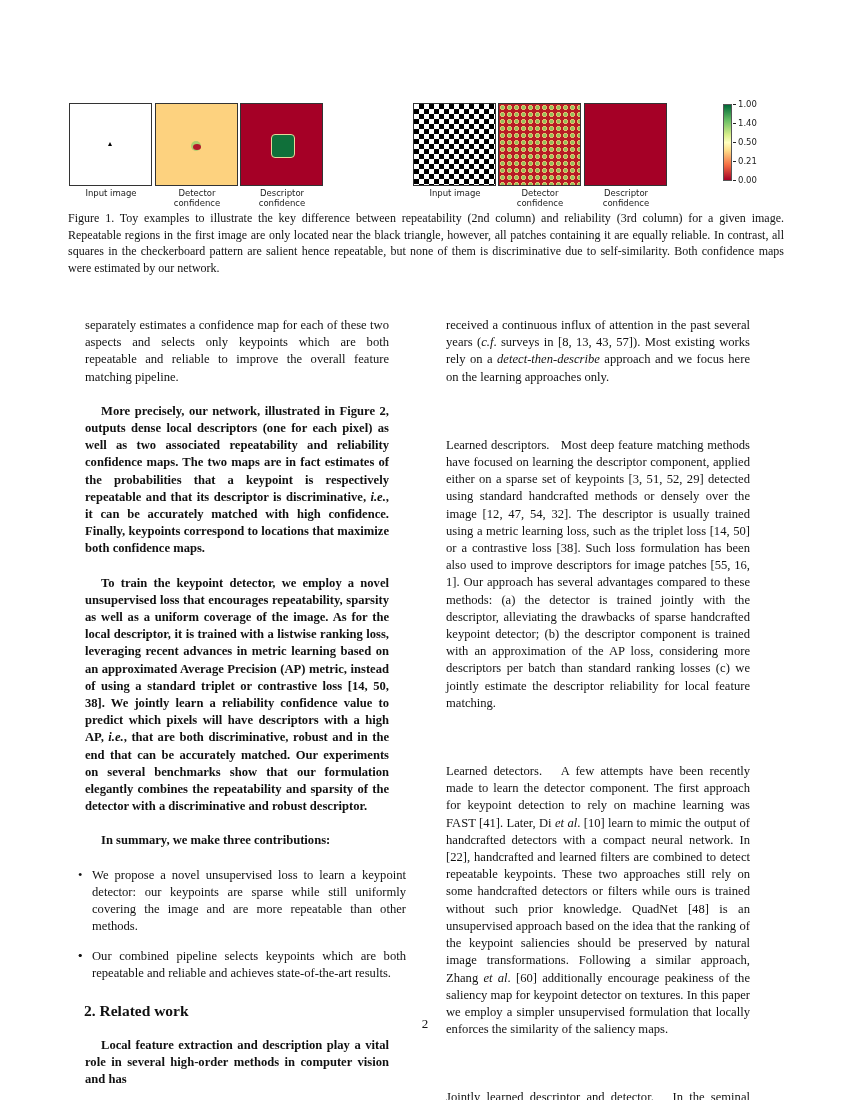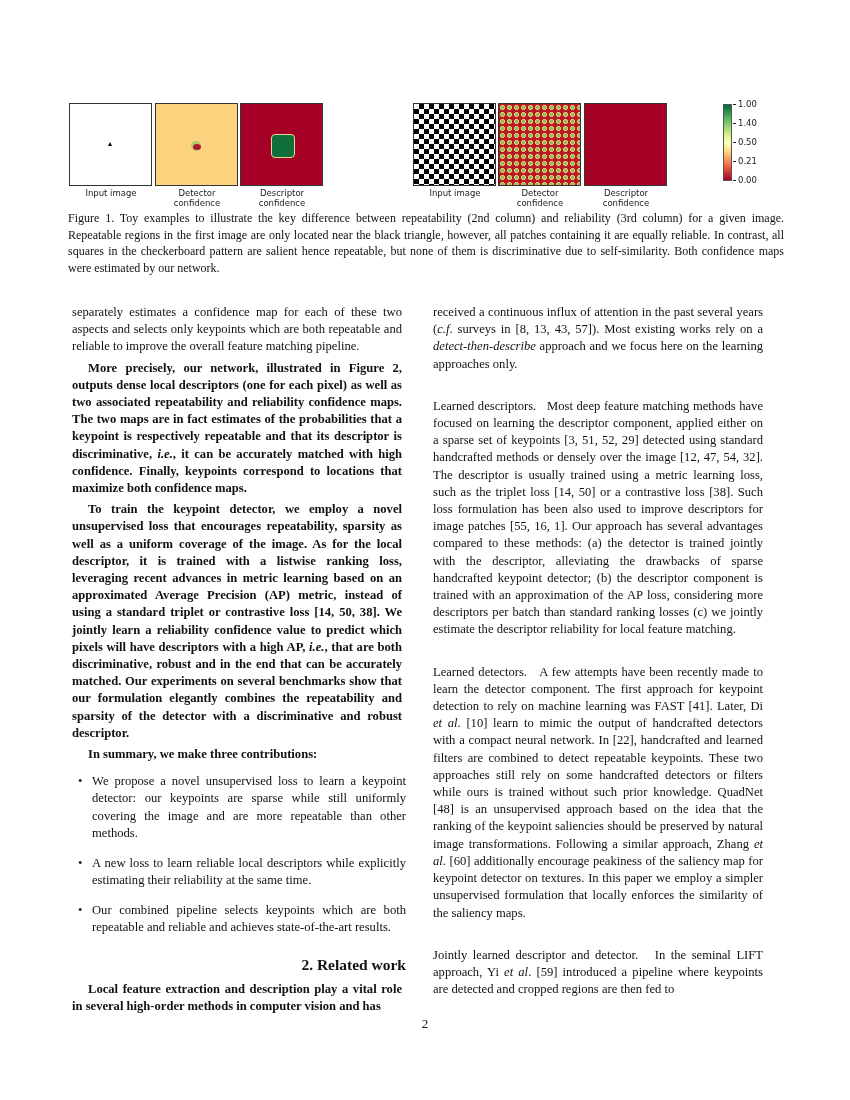--- a/index.html
+++ b/index.html
@@ -4,26 +4,26 @@
 <style>
   html, body { margin: 0; padding: 0; background: #ffffff; }
   body { width: 850px; height: 1100px; position: relative; overflow: hidden;
          font-family: "Liberation Serif", serif; color: #111; }
   .figure { position: absolute; left: 0; top: 0; width: 850px; height: 280px; }
   .panel { position: absolute; top: 103px; width: 83px; height: 83px; border: 1px solid #333; box-sizing: border-box; }
   .plabel { position: absolute; top: 188px; width: 100px; text-align: center;
             font-family: "DejaVu Sans", sans-serif; font-size: 8.5px; line-height: 10px; color: #222; }
   .caption { position: absolute; left: 68px; top: 210px; width: 716px; font-size: 12px; line-height: 16.5px; text-align: justify; }
   .col { position: absolute; top: 300px; width: 338px; font-size: 12.6px; line-height: 17.2px; text-align: justify; }
-  .col p { margin: 4px; }
+  .col p { margin: 17px; }
   .indent { text-indent: 16px; font-weight: bold; }
   .bullets { margin: 10px 0 0 0; padding: 0; list-style: none; }
   .bullets li { position: relative; padding-left: 24px; margin-bottom: 12.5px; }
   .bullets li .dot { position: absolute; left: 10px; top: 0; }
-  .section-title { font-weight: bold; font-size: 15.5px; margin: 20px 0 8px 16px; text-align: right; }
+  .section-title { font-weight: bold; font-size: 15.5px; margin: 20px 0 8px 16px; text-align: left; }
   .para-head { font-weight: normal; }
   .gap { height: 17px; }
   .page-num { position: absolute; top: 1016px; left: 0; width: 850px; text-align: center; font-size: 13px; }
   .cbar { position: absolute; left: 723px; top: 104px; width: 9px; height: 77px;
           background: linear-gradient(to bottom, #006837 0%, #66bd63 20%, #d9ef8b 40%, #ffffbf 50%, #fee08b 60%, #f46d43 80%, #a50026 100%); border: 1px solid #555; box-sizing: border-box; }
   .cbar-tick { position: absolute; left: 733px; font-family: "DejaVu Sans", sans-serif; font-size: 8.5px; color: #222; }
   .cbar-tick::before { content: ""; display: inline-block; width: 3px; height: 1px; background: #222; vertical-align: middle; margin-right: 2px; }
 </style>
 </head>
 <body>
@@ -73,21 +73,21 @@
   <div class="caption">Figure 1. Toy examples to illustrate the key difference between repeatability (2nd column) and reliability (3rd column) for a given image. Repeatable regions in the first image are only located near the black triangle, however, all patches containing it are equally reliable. In contrast, all squares in the checkerboard pattern are salient hence repeatable, but none of them is discriminative due to self-similarity. Both confidence maps were estimated by our network.</div>
 </div>
 
 <div class="col" style="left:68px;">
   <p>separately estimates a confidence map for each of these two aspects and selects only keypoints which are both repeatable and reliable to improve the overall feature matching pipeline.</p>
   <p class="indent"><span>More precisely, our network, illustrated in Figure 2, outputs dense local descriptors (one for each pixel) as well as two associated repeatability and reliability confidence maps. The two maps are in fact estimates of the probabilities that a keypoint is respectively repeatable and that its descriptor is discriminative, </span><i>i.e.</i><span>, it can be accurately matched with high confidence. Finally, keypoints correspond to locations that maximize both confidence maps.</span></p>
   <p class="indent"><span>To train the keypoint detector, we employ a novel unsupervised loss that encourages repeatability, sparsity as well as a uniform coverage of the image. As for the local descriptor, it is trained with a listwise ranking loss, leveraging recent advances in metric learning based on an approximated Average Precision (AP) metric, instead of using a standard triplet or contrastive loss [14, 50, 38]. We jointly learn a reliability confidence value to predict which pixels will have descriptors with a high AP, </span><i>i.e.</i><span>, that are both discriminative, robust and in the end that can be accurately matched. Our experiments on several benchmarks show that our formulation elegantly combines the repeatability and sparsity of the detector with a discriminative and robust descriptor.</span></p>
   <p class="indent">In summary, we make three contributions:</p>
   <ul class="bullets">
     <li><span class="dot">•</span><span>We propose a novel unsupervised loss to learn a keypoint detector: our keypoints are sparse while still uniformly covering the image and are more repeatable than other methods.</span></li>
-    <li><span class="dot">•</span><span>A new loss to learn reliable local descriptors while explicitly estimating their reliability at the same time.</span></li>
+    <li><span class="dot">•</span></li>
     <li><span class="dot">•</span><span>Our combined pipeline selects keypoints which are both repeatable and reliable and achieves state-of-the-art results.</span></li>
   </ul>
   <div class="section-title">2. Related work</div>
   <p class="indent">Local feature extraction and description play a vital role in several high-order methods in computer vision and has</p>
 </div>
 
 <div class="col" style="left:429px;">
   <p><span>received a continuous influx of attention in the past several years (</span><i>c.f</i><span>. surveys in [8, 13, 43, 57]). Most existing works rely on a </span><i>detect-then-describe</i><span> approach and we focus here on the learning approaches only.</span></p>
   <div class="gap"></div>
   <p><span class="para-head">Learned descriptors.</span>&nbsp;&nbsp;&nbsp;<span>Most deep feature matching methods have focused on learning the descriptor component, applied either on a sparse set of keypoints [3, 51, 52, 29] detected using standard handcrafted methods or densely over the image [12, 47, 54, 32]. The descriptor is usually trained using a metric learning loss, such as the triplet loss [14, 50] or a contrastive loss [38]. Such loss formulation has been also used to improve descriptors for image patches [55, 16, 1]. Our approach has several advantages compared to these methods: (a) the detector is trained jointly with the descriptor, alleviating the drawbacks of sparse handcrafted keypoint detector; (b) the descriptor component is trained with an approximation of the AP loss, considering more descriptors per batch than standard ranking losses (c) we jointly estimate the descriptor reliability for local feature matching.</span></p>

